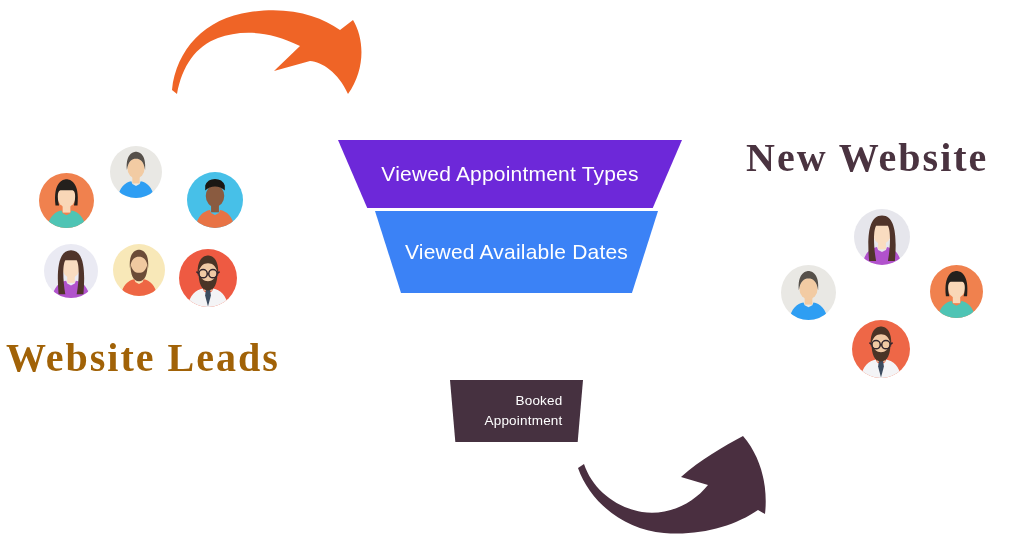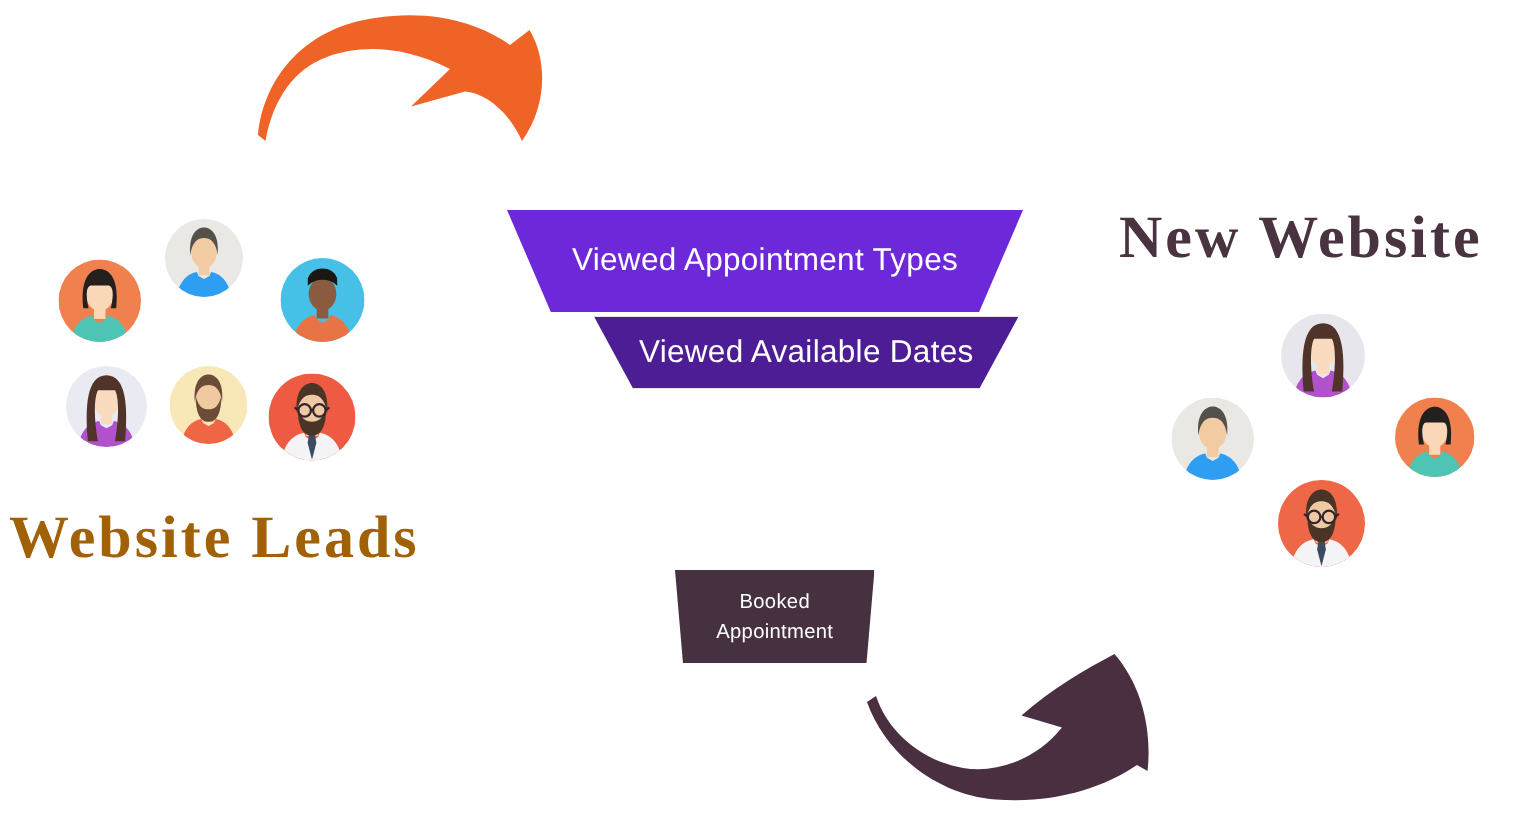--- a/index.html
+++ b/index.html
@@ -6,21 +6,21 @@
   #canvas{
     position:relative;width:1024px;height:551px;overflow:hidden;background:#ffffff;
     font-family:"Liberation Sans",sans-serif;
   }
   .abs{position:absolute;}
   
   .stage{
     position:absolute;display:flex;align-items:center;justify-content:center;
     color:#fff;font-size:21px;letter-spacing:.2px;text-align:center;
   }
-  .stage.small{font-size:13.5px;line-height:20px;}
+  .stage.small{font-size:13.5px;line-height:20px;text-align:right;}
   .stage.small span{width:92px;display:inline-block;}
   
   .hand{
     position:absolute;white-space:nowrap;
     font-family:cursive;
     font-size:40px;letter-spacing:2px;font-weight:bold;
   }
   
   .avatar{position:absolute;border-radius:50%;}
   .avatar svg{display:block;width:100%;height:100%;}
@@ -54,21 +54,21 @@
              C 152 18 128 32 109 49
              L 136 57
              C 120 77 94 88 70 84
              C 42 79 20 60 12 36
              Z" fill="#4A2F40"></path>
   </svg>
 
   <div class="stage" style="left: 338px; top: 128px; width: 344px; height: 68px; clip-path: polygon(0px 0px, 100% 0px, 91.5% 100%, 8.5% 100%); background: #6d28d9; color: rgb(255, 255, 255); margin-top: 12px;">
     <span>Viewed Appointment Types</span>
   </div>
-  <div class="stage" style="left: 396px; top: 211px; width: 283px; height: 48px; clip-path: polygon(0px 0px, 100% 0px, 90.8% 100%, 9.2% 100%); background: #4c1d95; color: rgb(255, 255, 255);">
+  <div class="stage" style="left: 375px; top: 211px; width: 283px; height: 82px; clip-path: polygon(0px 0px, 100% 0px, 90.8% 100%, 9.2% 100%); background: #3b82f6; color: rgb(255, 255, 255);">
     <span>Viewed Available Dates</span>
   </div>
   <div class="stage small" style="left: 450px; top: 380px; width: 133px; height: 62px; clip-path: polygon(0px 0px, 100% 0px, 96% 100%, 4% 100%); background: rgb(70, 49, 64); color: rgb(255, 255, 255);">
     <span>Booked Appointment</span>
   </div>
 
   <div class="hand" style="left: 6px; top: 334px; color: #a16207;">Website Leads</div>
   <div class="hand" style="left: 746px; top: 134px; color: rgb(74, 51, 64);">New Website</div>
 
   <div class="abs" style="left:0;top:0;width:100%;height:100%">

